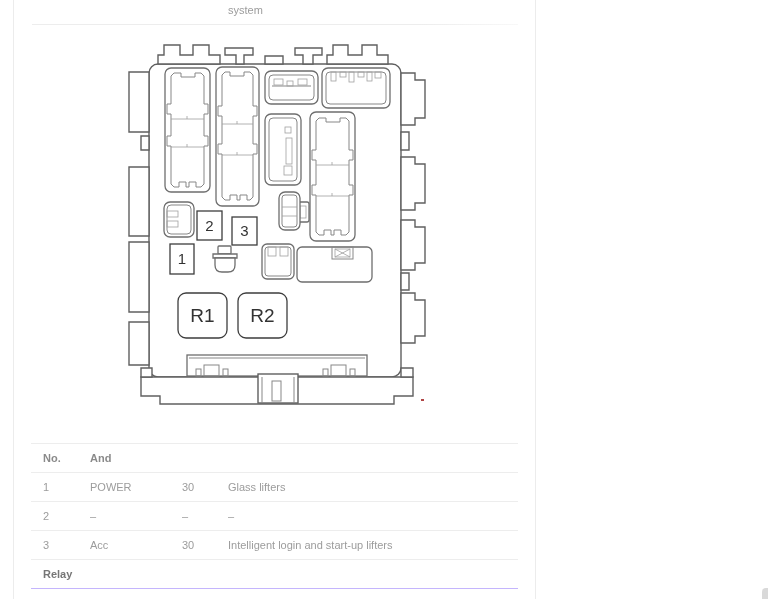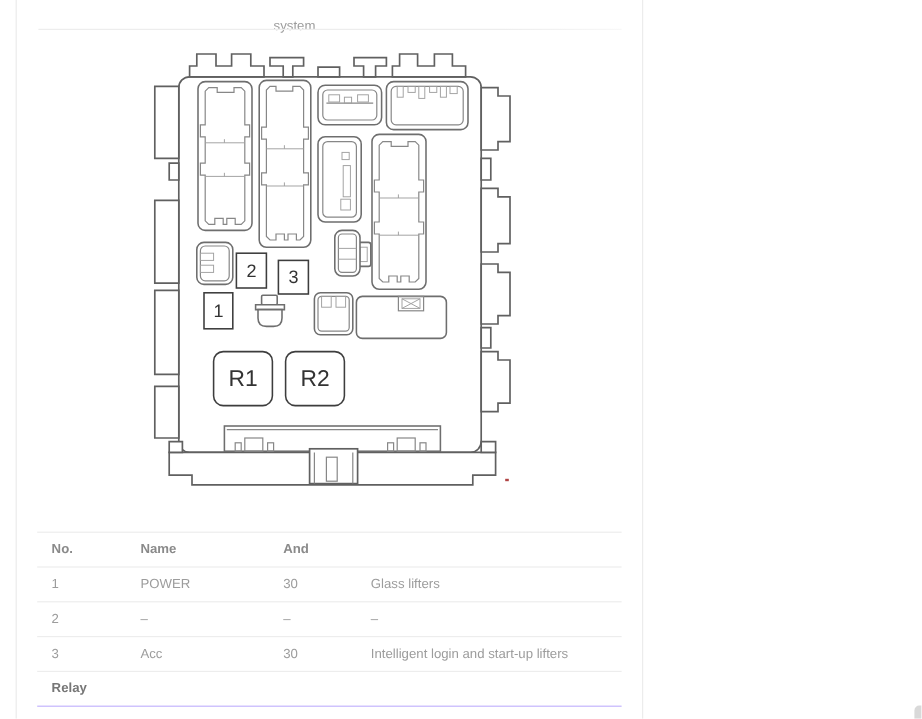--- a/index.html
+++ b/index.html
@@ -4,37 +4,37 @@
 <style>
   * { margin:0; padding:0; box-sizing:border-box; }
   html,body { width:768px; height:599px; background:#ffffff; overflow:hidden;
               font-family:"Liberation Sans", sans-serif; }
   .screen { position:relative; width:768px; height:599px; background:#ffffff; }
 
   .vline { position:absolute; top:0; width:1px; height:599px; background:#ececec; }
   .vline.left { left:13px; }
   .vline.right { left:535px; }
 
-  .prev-text { position:absolute; left:228px; top:16px; font-size:11px; color:#9c9c9c; }
+  .prev-text { position:absolute; left:228px; top:4px; font-size:11px; color:#9c9c9c; }
   .top-rule { position:absolute; left:32px; top:24px; width:486px; height:1px;
               background:linear-gradient(90deg,#ededed 80%,#f8f8f8); }
 
   .diagram { position:absolute; left:125px; top:38px; width:312px; height:372px; }
   .s1 { fill:#ffffff; stroke:#606060; stroke-width:1.4; }
   .s2 { fill:#ffffff; stroke:#6e6e6e; stroke-width:1.3; }
   .s3 { fill:none; stroke:#878787; stroke-width:1; }
   .s4 { fill:none; stroke:#a0a0a0; stroke-width:0.8; }
   .sb { fill:#ffffff; stroke:#3d3d3d; stroke-width:1.3; }
   .lbl  { fill:#333333; font-family:"Liberation Sans",sans-serif; font-size:15px; text-anchor:middle; }
   .lblR { fill:#333333; font-family:"Liberation Sans",sans-serif; font-size:19px; text-anchor:middle; }
 
   .fuse-table { position:absolute; left:31px; top:443px; width:487px;
                 font-size:11px; border-top:1px solid #ededed; }
   .t-row { display:grid; grid-template-columns:47px 92px 46px 1fr;
-           height:29px; line-height:29px; border-bottom:1px solid #ededed;gap:27px; }
+           height:29px; line-height:29px; border-bottom:1px solid #ededed; }
   .t-row > div { padding-left:12px; white-space:nowrap; overflow:hidden; }
   .t-head { color:#8a8a8a; font-weight:bold; }
   .t-body { color:#9c9c9c; }
   .t-section { display:block; height:29px; line-height:29px; border-bottom:1px solid #c4b5fd;
                color:#767676; font-weight:bold; padding-left:12px; }
 
   .corner-artifact { position:absolute; right:0; bottom:0; width:6px; height:11px;
                      background:#d9d9d9; border-radius:4px 0 0 0; }
 </style>
 </head>
@@ -202,21 +202,20 @@
       <rect class="sb" x="238" y="293" width="49" height="45" rx="8"></rect>
       <text class="lblR" x="262.5" y="322">R2</text>
     </g>
 
     <rect x="421" y="399" width="3" height="2" fill="#b04444"></rect>
   </svg>
 
   <div class="fuse-table">
     <div class="t-row t-head">
       <div>No.</div>
-      <div>Name</div>
       <div>And</div>
     </div>
     <div class="t-row t-body">
       <div>1</div>
       <div>POWER</div>
       <div>30</div>
       <div>Glass lifters</div>
     </div>
     <div class="t-row t-body">
       <div>2</div>

